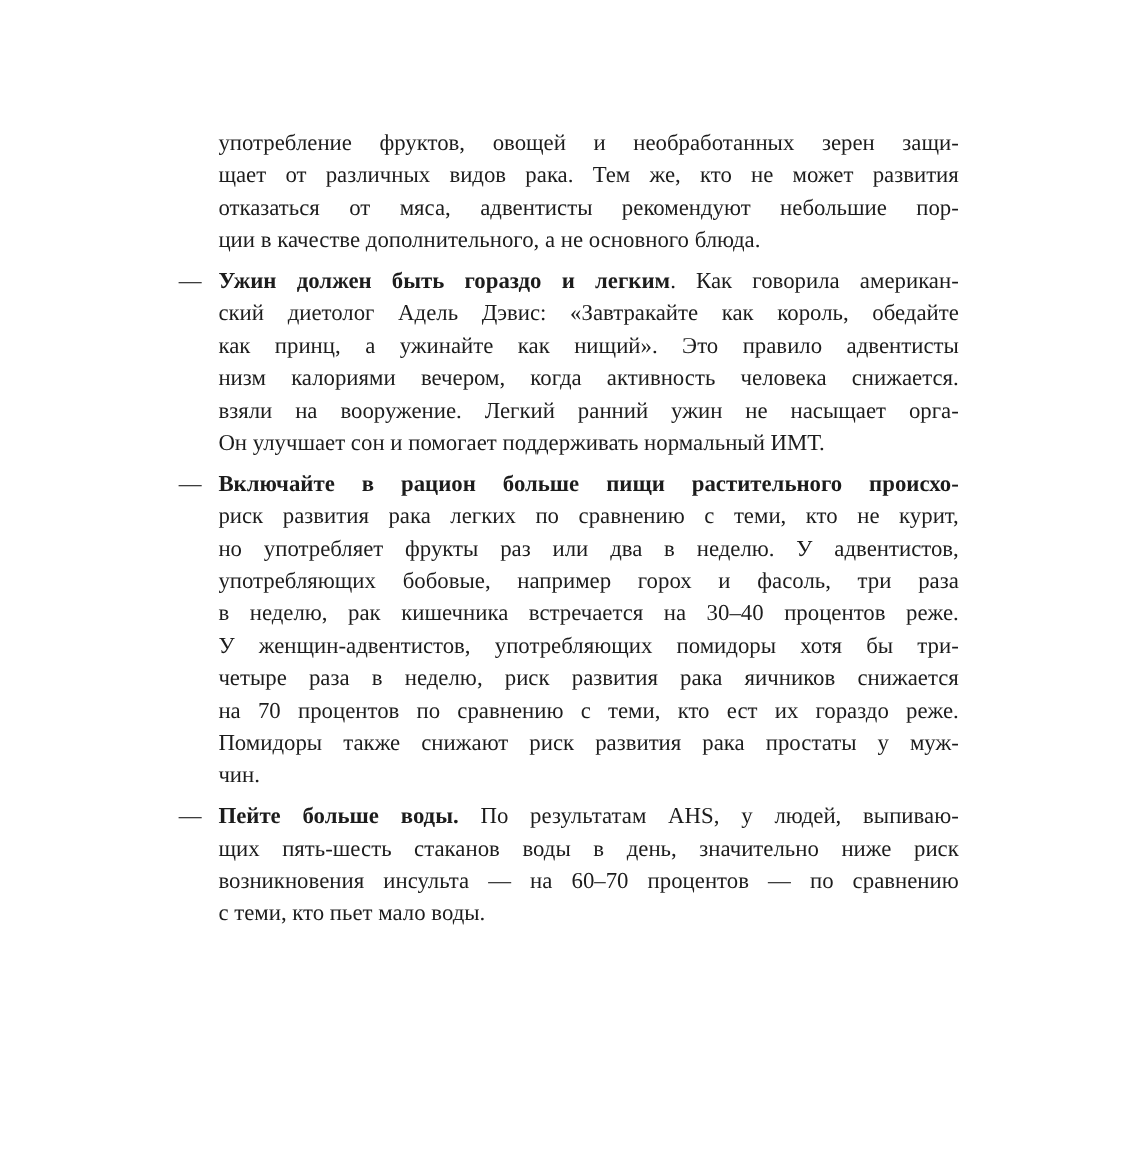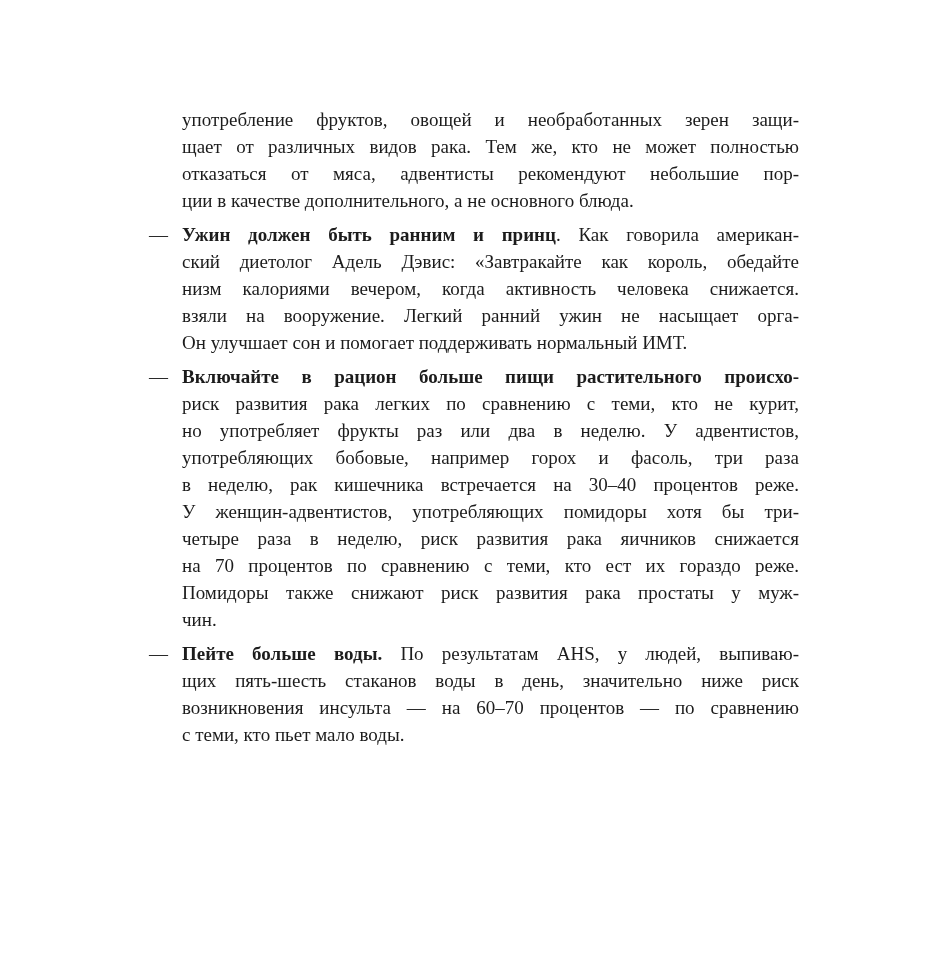--- a/index.html
+++ b/index.html
@@ -56,28 +56,29 @@
     font-weight: 700;
   }
 </style>
 </head>
 <body>
 
 <div class="page">
   <div class="text-column">
       <div class="para">
         <div class="line"><span>употребление фруктов, овощей и необработанных зерен защи-</span></div>
-        <div class="line"><span>щает от различных видов рака. Тем же, кто не может полностью</span></div>
+        <div class="line"><span>щает от различных видов рака. Тем же, кто не может развития</span></div>
         <div class="line"><span>отказаться от мяса, адвентисты рекомендуют небольшие пор-</span></div>
         <div class="line final"><span>ции в качестве дополнительного, а не основного блюда.</span></div>
       </div>
       <div class="para">
         <span class="bullet">—</span>
-        <div class="line"><span class="bold">Ужин должен быть ранним и принц</span><span>. Как говорила американ-</span></div>
+        <div class="line"><span class="bold">Ужин должен быть гораздо и легким</span><span>. Как говорила американ-</span></div>
         <div class="line"><span>ский диетолог Адель Дэвис: «Завтракайте как король, обедайте</span></div>
+        <div class="line"><span>как принц, а ужинайте как нищий». Это правило адвентисты</span></div>
         <div class="line"><span>низм калориями вечером, когда активность человека снижается.</span></div>
         <div class="line"><span>взяли на вооружение. Легкий ранний ужин не насыщает орга-</span></div>
         <div class="line final"><span>Он улучшает сон и помогает поддерживать нормальный ИМТ.</span></div>
       </div>
       <div class="para">
         <span class="bullet">—</span>
         <div class="line"><span class="bold">Включайте в рацион больше пищи растительного происхо-</span></div>
         <div class="line"><span>риск развития рака легких по сравнению с теми, кто не курит,</span></div>
         <div class="line"><span>но употребляет фрукты раз или два в неделю. У адвентистов,</span></div>
         <div class="line"><span>употребляющих бобовые, например горох и фасоль, три раза</span></div>

